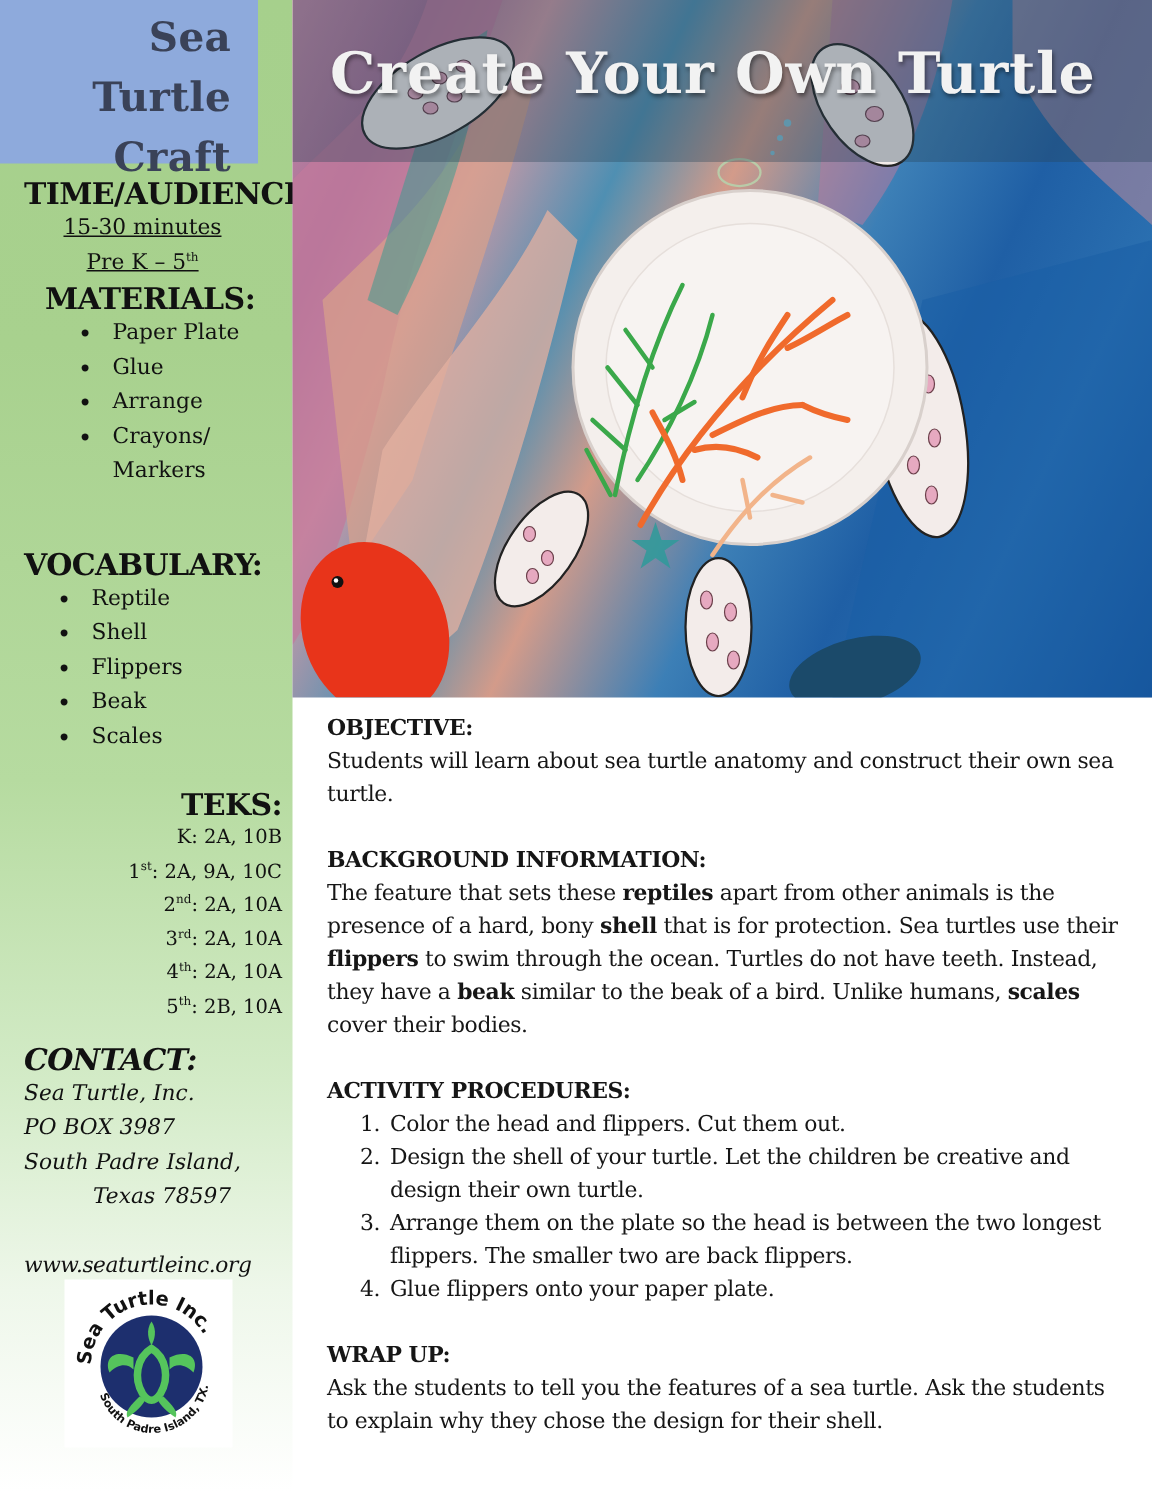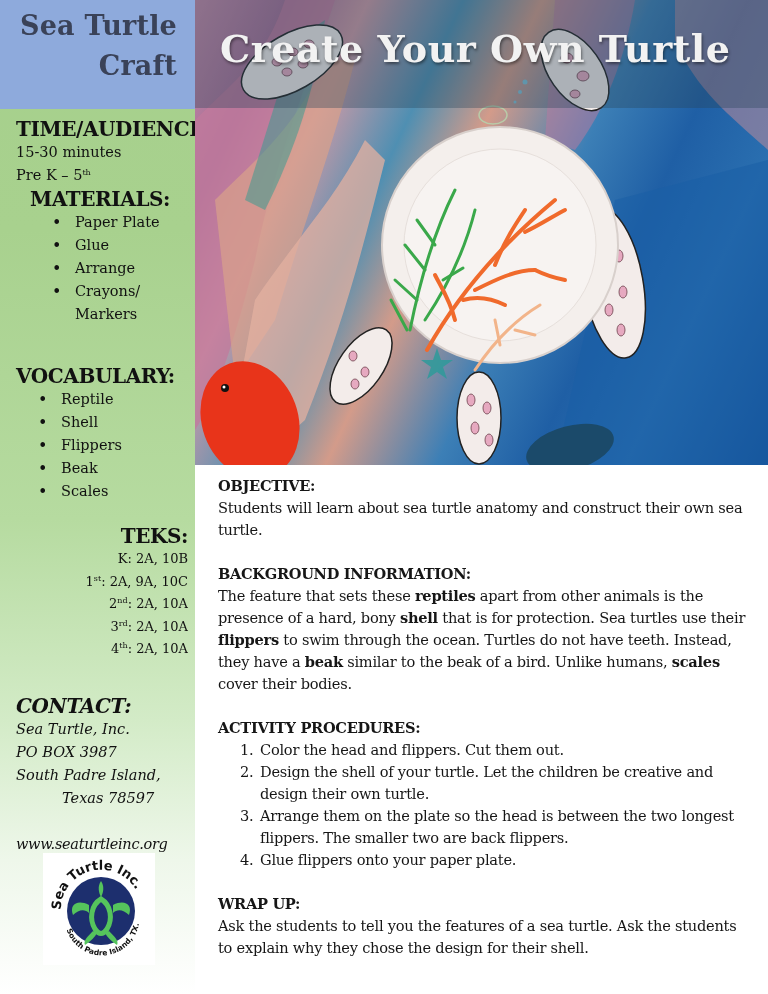--- a/index.html
+++ b/index.html
@@ -2,27 +2,27 @@
 <html><head>
 <meta charset="utf-8">
 <style>
   * { box-sizing: border-box; margin: 0; padding: 0; }
   html, body { width: 768px; height: 994px; overflow: hidden; background: #ffffff; }
   body { position: relative; font-family: "DejaVu Serif", "Liberation Serif", serif; color: #111; }
 
   
   .sidebar { position: absolute; left: 0; top: 0; width: 195px; height: 994px;
     background: linear-gradient(to bottom, #a6d08c 0px, #a8d18e 230px, #b6dba0 520px, #d3ebc7 720px, #eef7ea 860px, #ffffff 994px); }
-  .sidebar-head { position: absolute; left: 0; top: 0; width: 195px; height: 109px; background: #8eaadc; }
+  .sidebar-head { position: absolute; left: 0; top: 0; width: 172px; height: 109px; background: #8eaadc; }
   .sidebar-title { position: absolute; right: 18px; top: 6px; text-align: right; color: #3a4258;
     font-family: "DejaVu Serif", serif; font-weight: bold; font-size: 27px; line-height: 40px; letter-spacing: 0.2px; }
 
   .sb-section { position: absolute; left: 16px; width: 172px; font-size: 14.5px; line-height: 23px; }
   .sb-h { font-weight: bold; font-size: 20px; letter-spacing: -0.4px; }
-  .sb-right { text-align: left; padding-right: 14px; }
+  .sb-right { text-align: center; padding-right: 14px; text-decoration: underline; }
   ul.bul { list-style: none; padding-left: 22px; }
   ul.bul li { position: relative; padding-left: 23px; }
   ul.bul li::before { content: "\2022"; position: absolute; left: 0; top: 0; font-size: 16px; }
   .teks { font-size: 13px; line-height: 22.5px; }
   sup { font-size: 8px; vertical-align: 5px; line-height: 0; }
   .indent { padding-left: 46px; }
 
   .logo { position: absolute; left: 43px; top: 853px; width: 112px; height: 112px; background: #fff; }
 
   
@@ -81,20 +81,21 @@
   </div>
 
   <div class="sb-section" style="top:525px;text-align:right;">
     <div class="sb-h">TEKS:</div>
     <div class="teks">
       <div><span>K</span><span>: 2A, 10B</span></div>
       <div><span>1</span><sup>st</sup><span>: 2A, 9A, 10C</span></div>
       <div><span>2</span><sup>nd</sup><span>: 2A, 10A</span></div>
       <div><span>3</span><sup>rd</sup><span>: 2A, 10A</span></div>
       <div><span>4</span><sup>th</sup><span>: 2A, 10A</span></div>
+      <div><span>5</span><sup>th</sup><span>: 2B, 10A</span></div>
     </div>
   </div>
 
   <div class="sb-section" style="top:695px;font-style:italic;">
     <div class="sb-h">CONTACT:</div>
     <div>Sea Turtle, Inc.</div>
     <div>PO BOX 3987</div>
     <div>South Padre Island,</div>
     <div class="indent">Texas 78597</div>
     <div style="height:23px;"></div>

